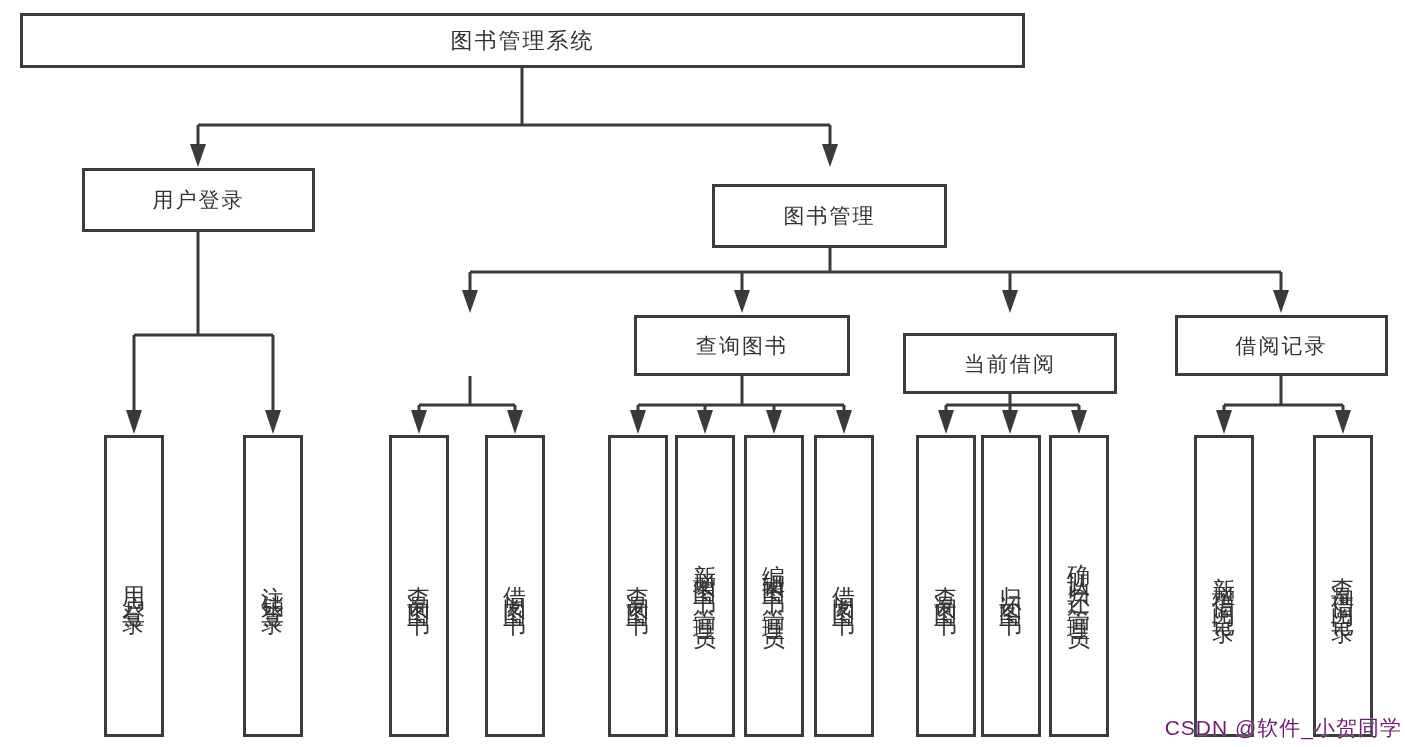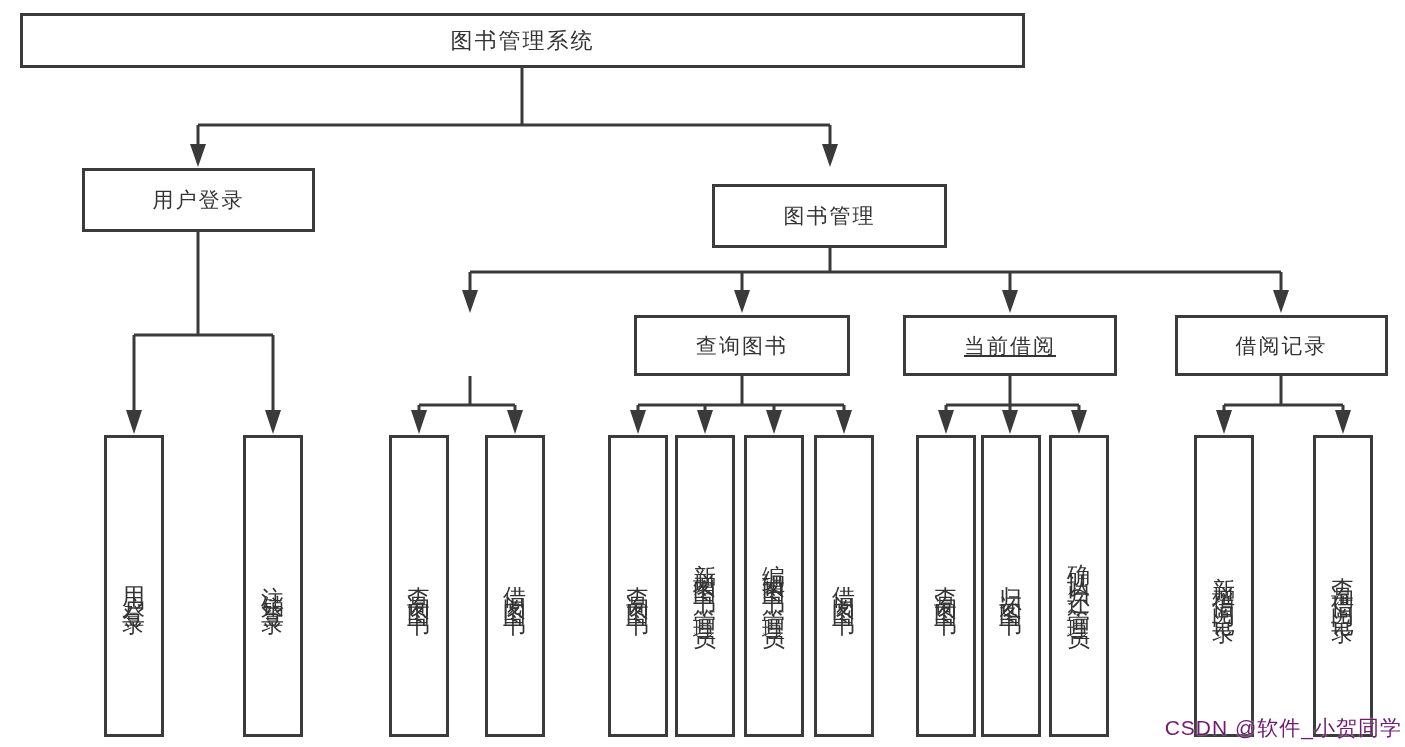--- a/index.html
+++ b/index.html
@@ -68,21 +68,21 @@
     <polygon points="1224,434 1216,410 1232,410" fill="#3a3a3a"></polygon>
     <polygon points="1343,434 1335,410 1351,410" fill="#3a3a3a"></polygon>
   </svg>
 
   <div class="node hnode root-box" style="left:20px;top:13px;width:1005px;height:55px;">图书管理系统</div>
 
   <div class="node hnode" style="left:82px;top:168px;width:233px;height:64px;">用户登录</div>
   <div class="node hnode" style="left:712px;top:168px;width:235px;height:64px;margin-top:16px;">图书管理</div>
 
   <div class="node hnode" style="left:634px;top:315px;width:216px;height:61px;">查询图书</div>
-  <div class="node hnode" style="left:903px;top:315px;width:214px;height:61px;text-decoration:underline;">当前借阅</div>
+  <div class="node hnode" style="left:903px;top:333px;width:214px;height:61px;">当前借阅</div>
   <div class="node hnode" style="left:1175px;top:315px;width:213px;height:61px;">借阅记录</div>
 
   <div class="node leaf" style="left:104px;">用户登录</div>
   <div class="node leaf" style="left:243px;">注销登录</div>
 
   <div class="node leaf" style="left:389px;">查询图书</div>
   <div class="node leaf" style="left:485px;">借阅图书</div>
 
   <div class="node leaf" style="left:608px;">查询图书</div>
   <div class="node leaf" style="left:675px;">新增图书（管理员）</div>

